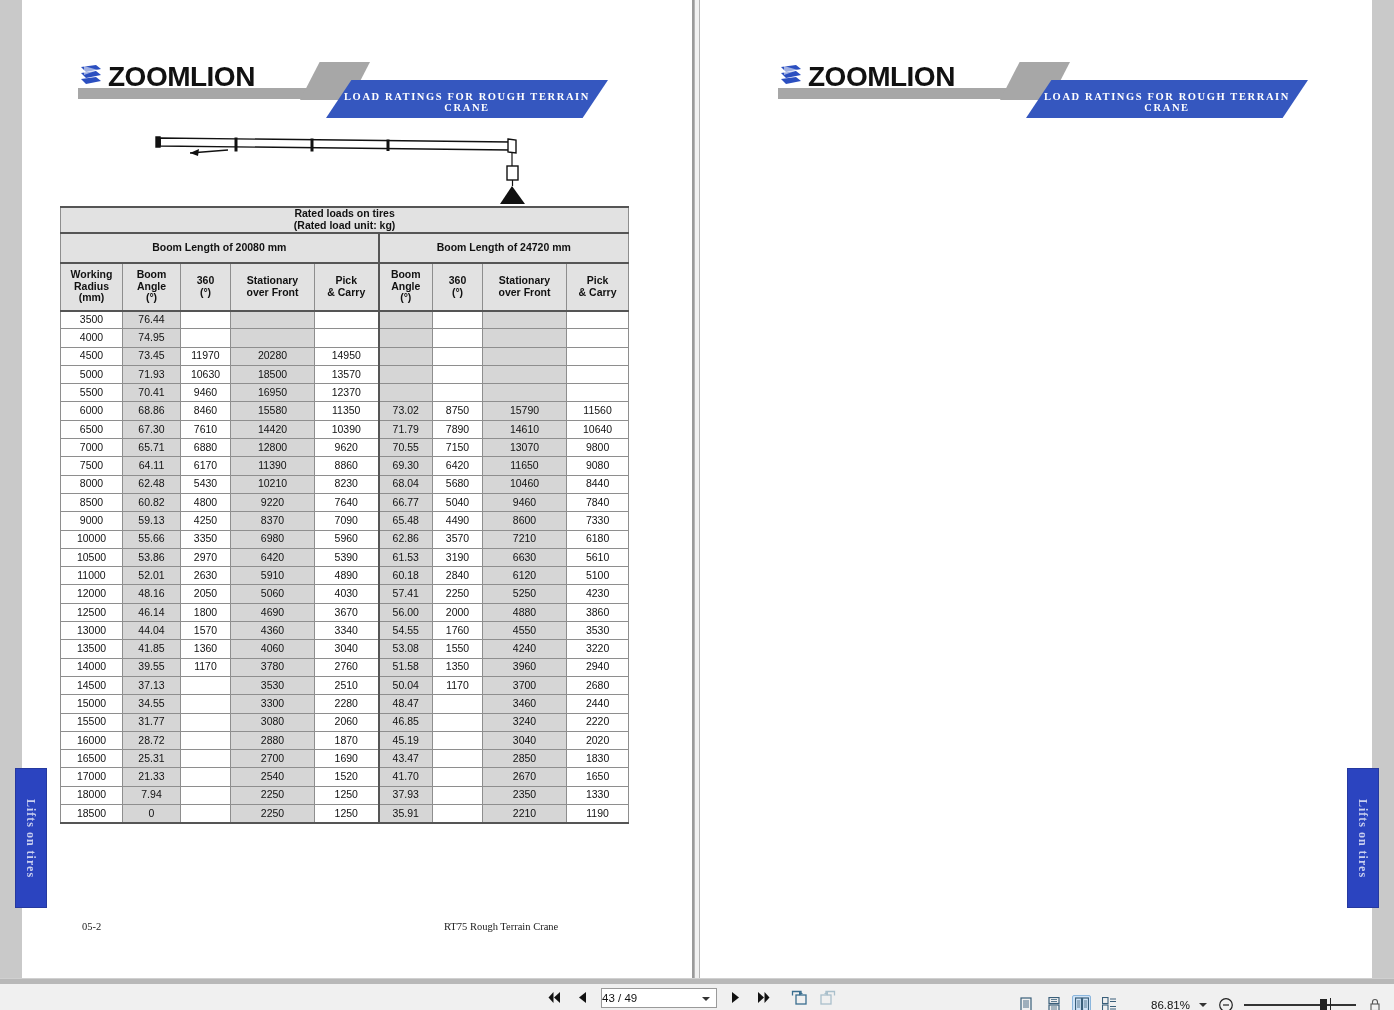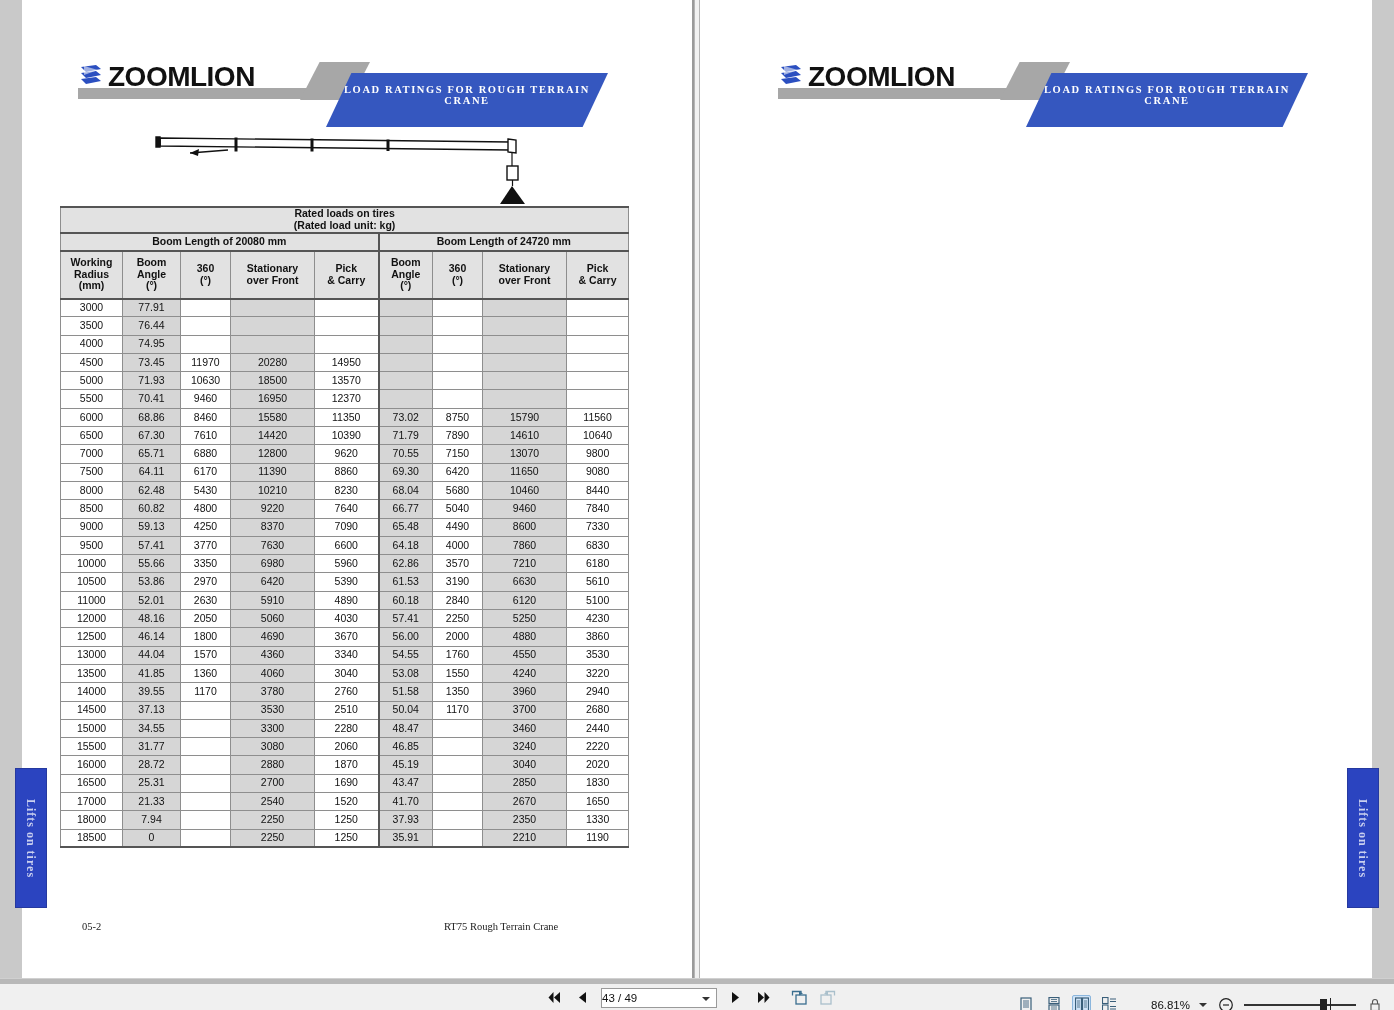--- a/index.html
+++ b/index.html
@@ -73,21 +73,21 @@
     position: absolute; left: 0; top: 32px; width: 300px; height: 11px;
     background: #a7a7a7;
     clip-path: polygon(0 0, 100% 0, 88% 100%, 0 100%);
   }
   .banner .grey-slash {
     position: absolute; left: 222px; top: 6px; width: 70px; height: 38px;
     background: #a7a7a7;
     clip-path: polygon(28% 0, 100% 0, 72% 100%, 0 100%);
   }
   .banner .blue-bar {
-    position: absolute; left: 248px; top: 17px; width: 282px; height: 54px;
+    position: absolute; left: 248px; top: 24px; width: 282px; height: 38px;
     background: #3557bf;
     clip-path: polygon(9% 0, 100% 0, 91% 100%, 0 100%);
     text-decoration: underline;
   }
   .banner .blue-bar span {
     position: absolute; left: 0; right: 0; top: 11px;
     text-align: center;
     color: #fff; font-size: 10.5px; letter-spacing: 1.6px;
     font-family: "Liberation Serif", serif;
     font-weight: 600;
@@ -230,21 +230,21 @@
               <col style="width:62px">
           </colgroup>
           <thead>
             <tr>
               <th class="ttl thick-t thick-b" colspan="9" style="height:16px;">
                 <div>Rated loads on tires</div>
                 <div>(Rated load unit: kg)</div>
               </th>
             </tr>
             <tr>
-              <th class="grp thick-b" colspan="5" style="height:18px;">Boom Length of 20080 mm</th>
+              <th class="grp thick-b" colspan="5" style="height:30px;">Boom Length of 20080 mm</th>
               <th class="grp thick-b thick-l" colspan="4">Boom Length of 24720 mm</th>
             </tr>
             <tr>
               <th class="thick-b" style="height:48px;">
                 <div>Working</div>
                 <div>Radius</div>
                 <div>(mm)</div>
               </th>
               <th class="thick-b">
                 <div>Boom</div>
@@ -276,31 +276,20 @@
                 <div>Stationary</div>
                 <div>over Front</div>
               </th>
               <th class="thick-b">
                 <div>Pick</div>
                 <div>&amp; Carry</div>
               </th>
             </tr>
           </thead>
           <tbody>
-              <tr class="datarow">
-                <td>3000</td>
-                <td class="shade">77.91</td>
-                <td></td>
-                <td class="shade"></td>
-                <td></td>
-                <td class="shade thick-l"></td>
-                <td></td>
-                <td class="shade"></td>
-                <td></td>
-              </tr>
               <tr class="datarow">
                 <td>3500</td>
                 <td class="shade">76.44</td>
                 <td></td>
                 <td class="shade"></td>
                 <td></td>
                 <td class="shade thick-l"></td>
                 <td></td>
                 <td class="shade"></td>
                 <td></td>
@@ -420,31 +409,20 @@
                 <td class="shade">59.13</td>
                 <td>4250</td>
                 <td class="shade">8370</td>
                 <td>7090</td>
                 <td class="shade thick-l">65.48</td>
                 <td>4490</td>
                 <td class="shade">8600</td>
                 <td>7330</td>
               </tr>
               <tr class="datarow">
-                <td>9500</td>
-                <td class="shade">57.41</td>
-                <td>3770</td>
-                <td class="shade">7630</td>
-                <td>6600</td>
-                <td class="shade thick-l">64.18</td>
-                <td>4000</td>
-                <td class="shade">7860</td>
-                <td>6830</td>
-              </tr>
-              <tr class="datarow">
                 <td>10000</td>
                 <td class="shade">55.66</td>
                 <td>3350</td>
                 <td class="shade">6980</td>
                 <td>5960</td>
                 <td class="shade thick-l">62.86</td>
                 <td>3570</td>
                 <td class="shade">7210</td>
                 <td>6180</td>
               </tr>

